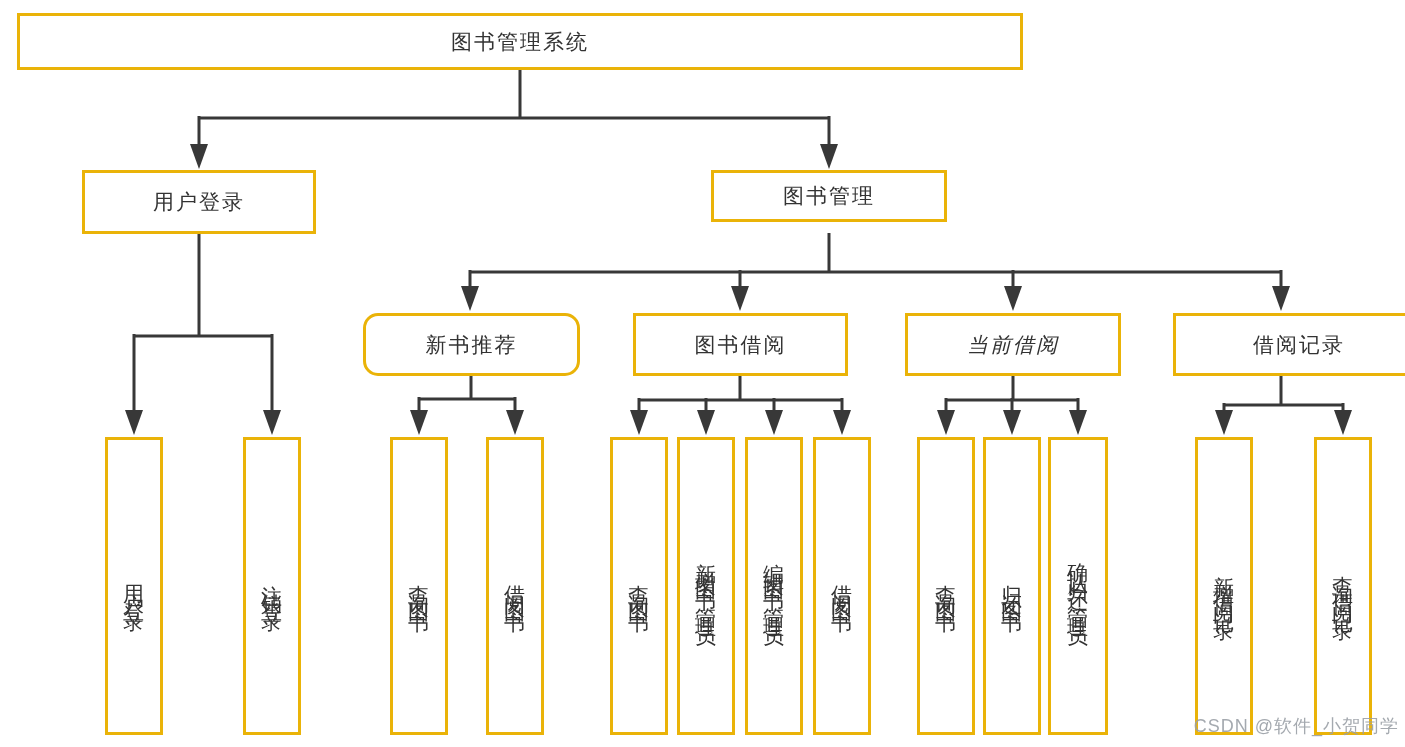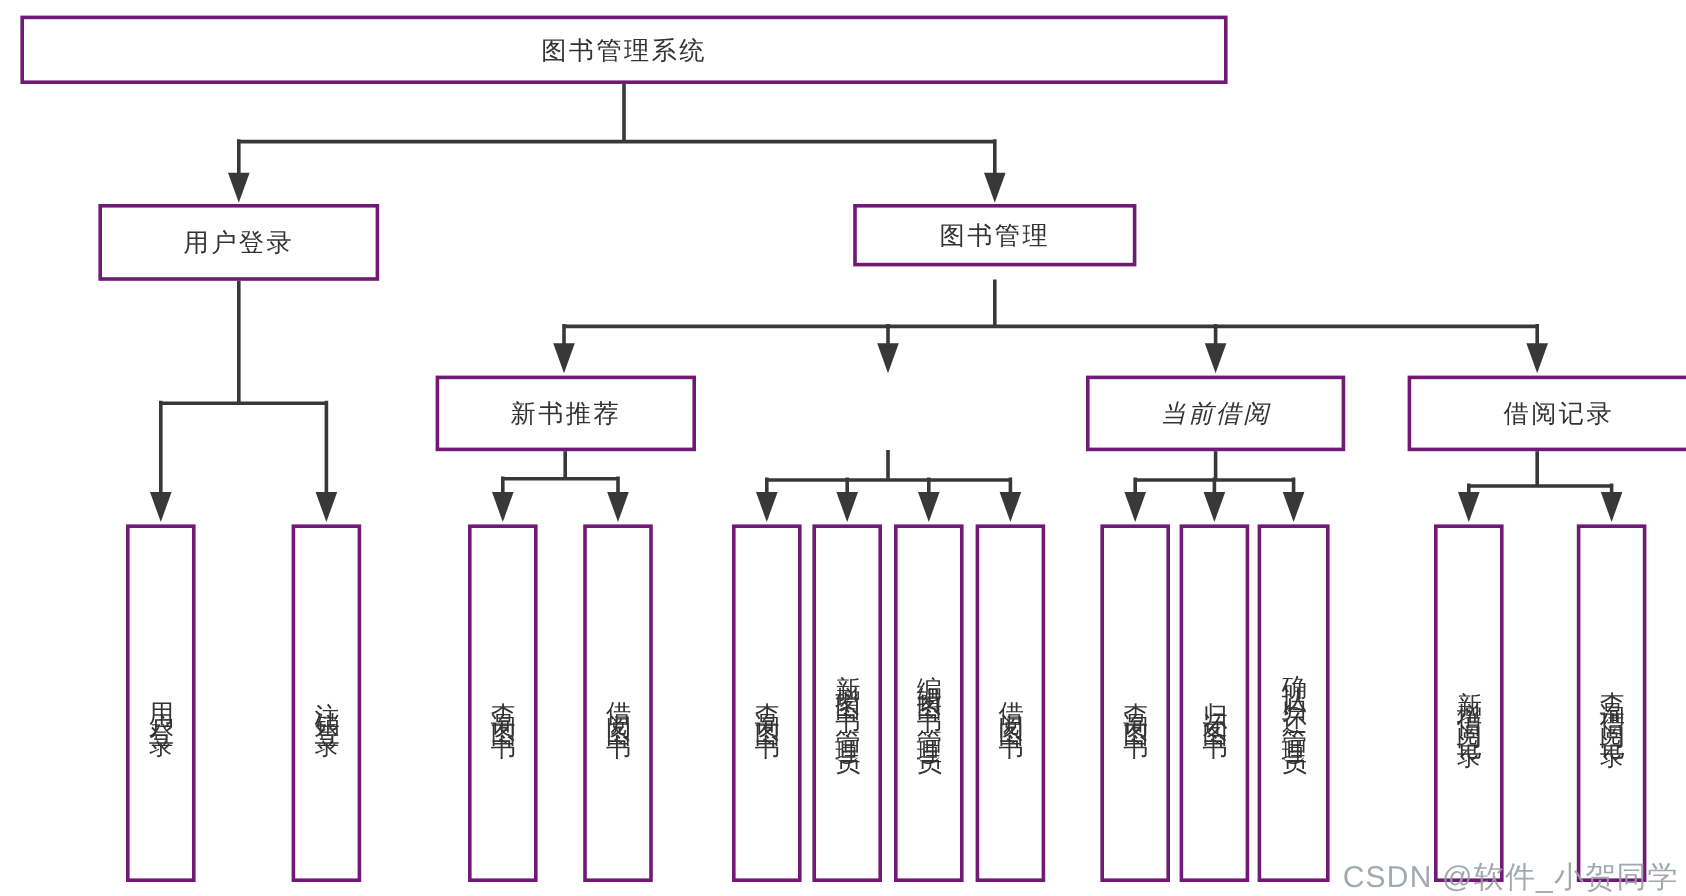--- a/index.html
+++ b/index.html
@@ -13,21 +13,21 @@
     overflow: hidden;
   }
   svg.connectors {
     position: absolute;
     left: 0; top: 0;
     width: 1405px; height: 747px;
   }
   .box {
     position: absolute;
     box-sizing: border-box;
-    border: 3px solid #701a75;
+    border: 3px solid #eab308;
     background: #ffffff;
     display: flex;
     align-items: center;
     justify-content: center;
     color: #333333;
   }
   .box.h {
     font-size: 21px;
     letter-spacing: 2px;
     white-space: nowrap;
@@ -36,21 +36,21 @@
     writing-mode: vertical-rl;
     text-orientation: mixed;
     font-size: 21px;
     letter-spacing: 9px;
     line-height: 1.1;
   }
   .watermark {
     position: absolute;
     top: 714px;
     right: 6px;
-    font-size: 25px;
+    font-size: 18px;
     letter-spacing: 1px;
     color: rgba(154, 160, 166, 0.9);
     white-space: nowrap;
     z-index: 5;
   }
 </style>
 </head>
 <body>
 
 <div class="canvas">
@@ -102,22 +102,25 @@
     <span>图书管理系统</span>
   </div>
 
   <div class="box h" style="left:82px; top:170px; width:234px; height:64px;">
     <span>用户登录</span>
   </div>
   <div class="box h" style="left:711px; top:170px; width:236px; height:52px;">
     <span>图书管理</span>
   </div>
 
-  <div class="box h" style="left:363px; top:313px; width:217px; height:63px;">
+  <div class="box h" style="left:363px; top:313px; width:217px; height:63px;border-radius:15px;">
     <span>新书推荐</span>
+  </div>
+  <div class="box h" style="left:633px; top:313px; width:215px; height:63px;">
+    <span>图书借阅</span>
   </div>
   <div class="box h" style="left:905px; top:313px; width:216px; height:63px;font-style:italic;">
     <span>当前借阅</span>
   </div>
   <div class="box h" style="left:1173px; top:313px; width:252px; height:63px;font-family:Liberation Mono, monospace;">
     <span>借阅记录</span>
   </div>
 
   <div class="box v" style="left:105px; top:437px; width:58px; height:298px;">
     <span class="vtext">用户登录</span>

